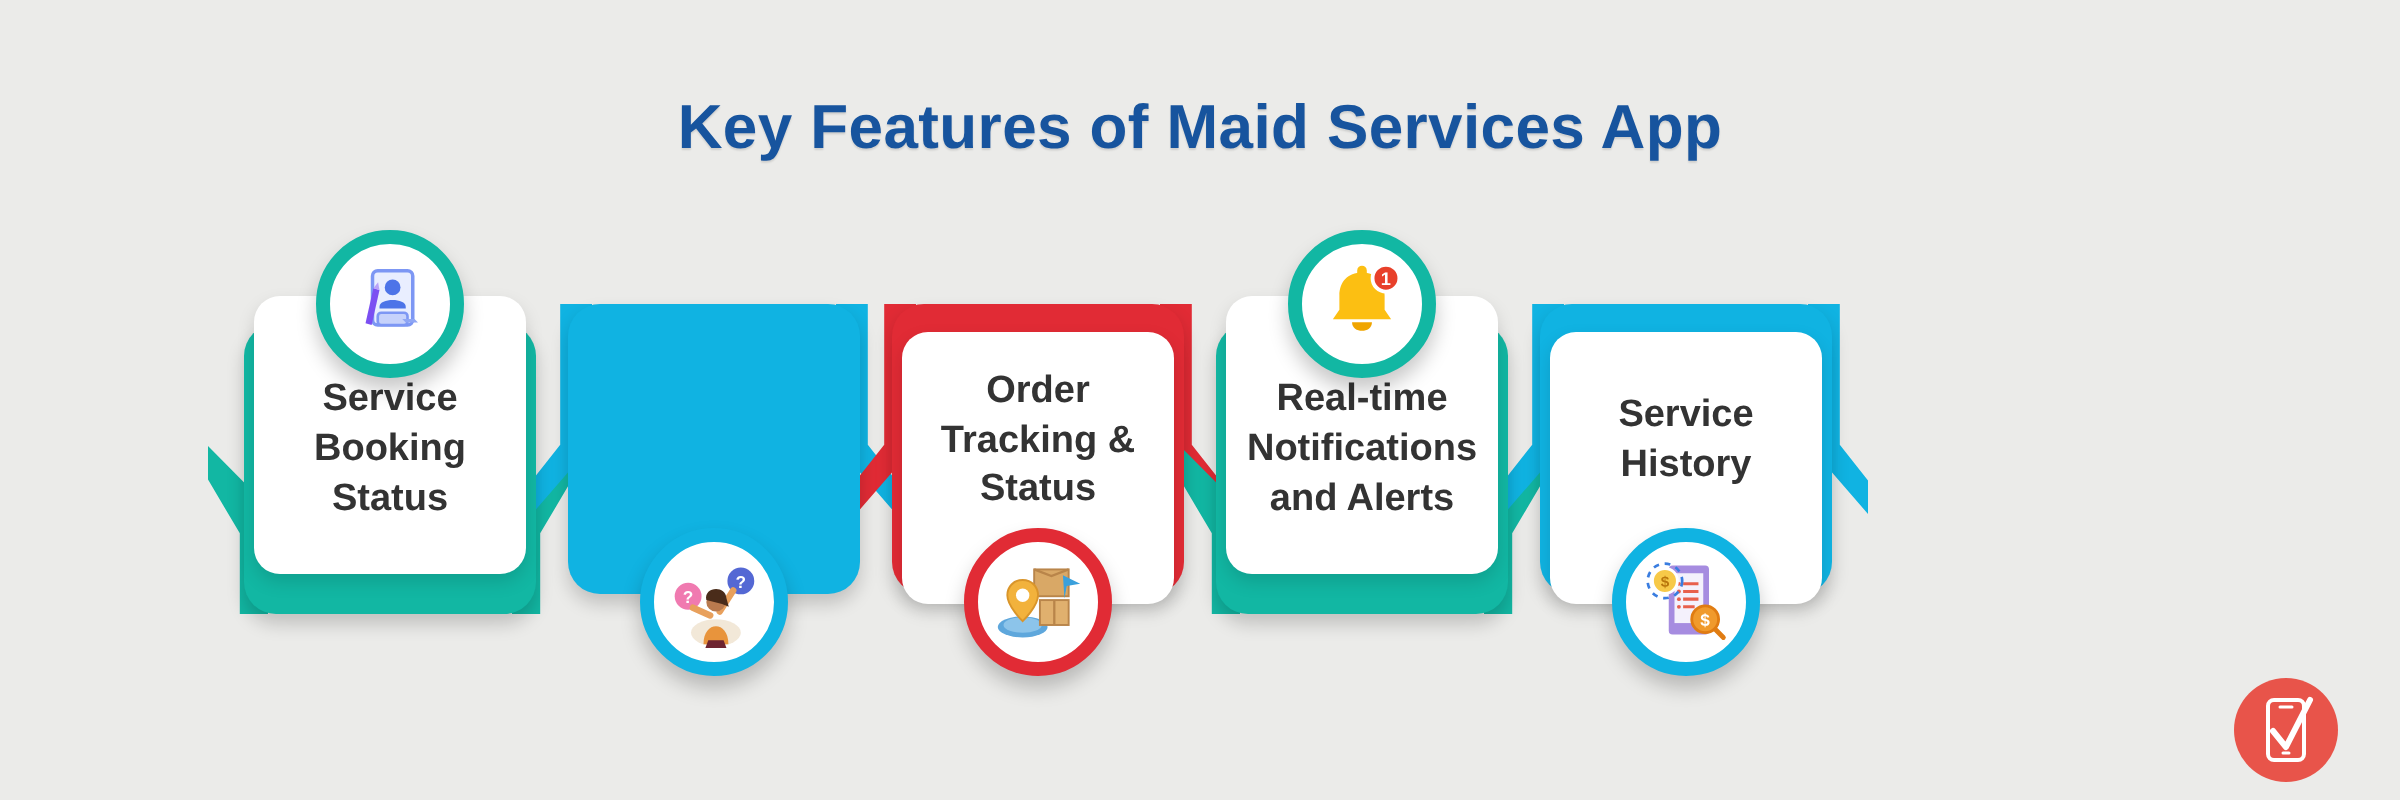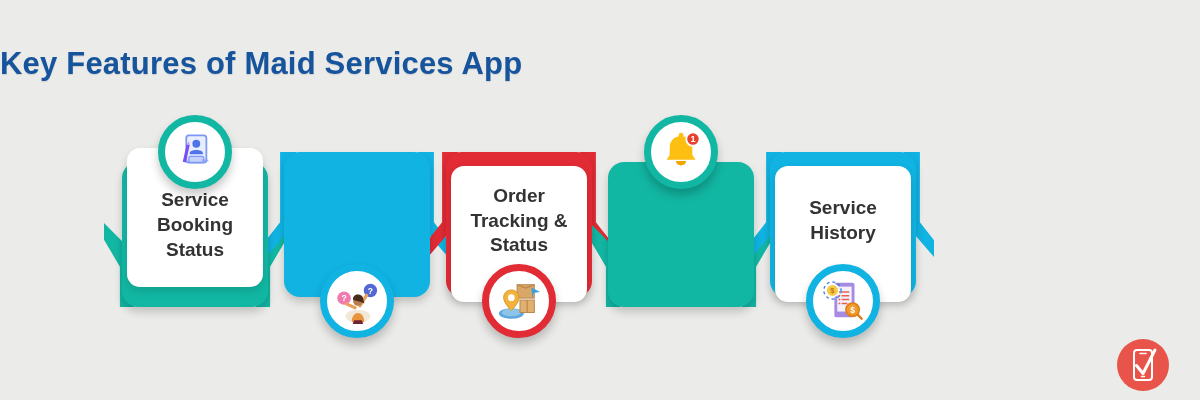--- a/index.html
+++ b/index.html
@@ -5,21 +5,21 @@
   *{margin:0;padding:0;box-sizing:border-box}
   html,body{width:1200px;height:400px}
   body{
     background:#ebebe9;
     font-family:"Liberation Sans",sans-serif;
     position:relative;
     overflow:hidden;
   }
   .title{
     position:absolute;top:46px;left:0;width:100%;
-    text-align:left;font-size:31px;font-weight:bold;
+    text-align:center;font-size:31px;font-weight:bold;
     color:#17549e;letter-spacing:.2px;
     text-shadow:0 1px 1px rgba(0,0,0,.12);
   }
   .row{position:absolute;left:120px;top:105px;display:flex;gap:12px}
   .card{position:relative;width:150px;height:240px}
   .frame{
     position:absolute;left:2px;width:146px;height:145px;
     border-radius:16px;background:var(--c);
     box-shadow:0 5px 9px rgba(0,0,0,.18);z-index:1;
   }
@@ -126,20 +126,25 @@
         <circle cx="16" cy="20.5" r="3.5" fill="#ffffff"></circle>
         <path d="M37 10 l9 4.5 -7 1.2 -1.2 6.5 z" fill="#3aa0dc"></path>
       </svg>
     </div>
   </div>
 
   <div class="card top" style="--c: #12b7a3;">
     <div class="wing l"></div>
     <div class="wing r"></div>
     <div class="frame"></div>
+    <div class="white">
+      <div class="label">Real-time
+Notifications
+and Alerts</div>
+    </div>
     <div class="circle">
       <svg viewBox="0 0 48 48" width="46" height="46">
         <rect x="21.5" y="4" width="5" height="6" rx="2.5" fill="#fcbf12"></rect>
         <path d="M24 7.5 c-7.5 0-11.8 5-11.8 12 v7.5 l-3.4 5 h30.4 l-3.4 -5 v-7.5 c0-7-4.3-12-11.8-12z" fill="#fcbf12"></path>
         <path d="M18.8 33.5 c0 6 10.4 6 10.4 0 z" fill="#f0a500"></path>
         <circle cx="36.5" cy="10.5" r="7" fill="#e8402a" stroke="#ffffff" stroke-width="2"></circle>
         <text x="36.5" y="14" font-size="9.5" font-weight="bold" fill="#ffffff" text-anchor="middle">1</text>
       </svg>
     </div>
   </div>

